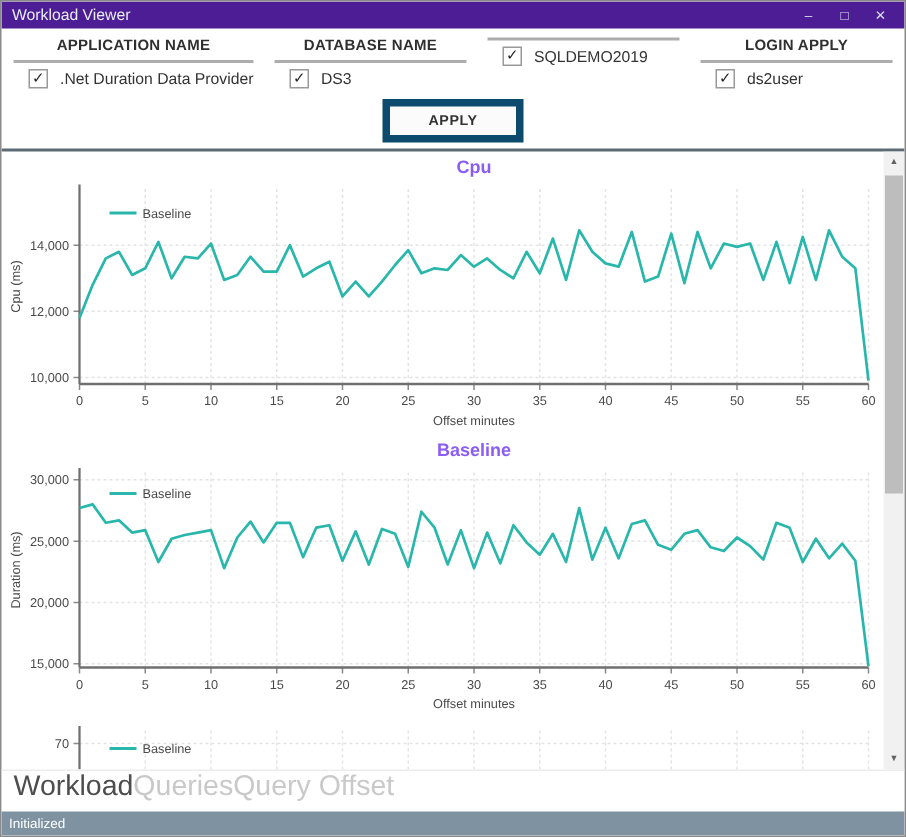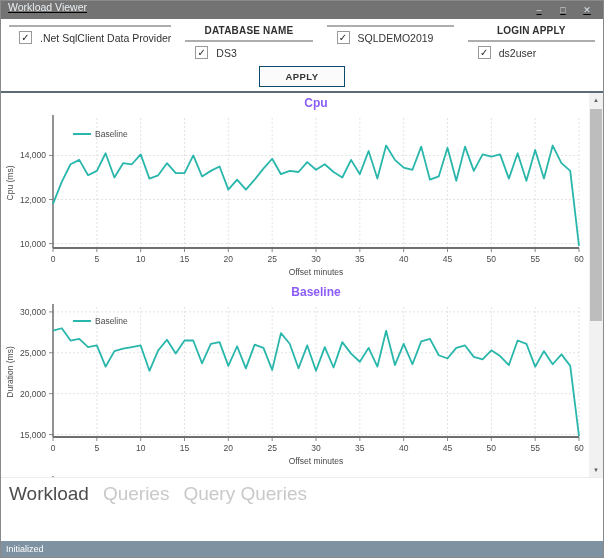--- a/index.html
+++ b/index.html
@@ -1,72 +1,73 @@
 <!DOCTYPE html>
 <html><head>
 <meta charset="utf-8">
 <style>
   * { box-sizing: border-box; margin: 0; padding: 0; }
   body { font-family: "Liberation Sans", sans-serif; background: #ddd; }
   .window { width: 604px; height: 558px; border: 1px solid #8a8a8a; background: #fff;
             display: flex; flex-direction: column; overflow: hidden; }
-  .titlebar { height: 18px; background: #737373; display: flex; 
-              padding: 0 4px 0 7px; flex: none; text-decoration: underline; }
+  .titlebar { height: 18px; background: #4c1d95; display: flex; align-items: center;
+              padding: 0 4px 0 7px; flex: none; }
   .titlebar .title { color: #e9eef2; font-size: 10.5px; flex: 1; }
   .win-btn { width: 24px; text-align: center; color: #d9e0e6; font-size: 9px; line-height: 18px; }
   .filters { display: flex; gap: 14px; padding: 6px 8px 2px; flex: none; }
   .fcol { flex: 1; }
   .fheader { text-align: center; font-size: 10px; font-weight: bold; color: #2f2f2f;
              padding-bottom: 4px; letter-spacing: 0.2px; }
   .fline { border-bottom: 2px solid #adadad; }
   .frow { display: flex; align-items: center; gap: 8px; padding: 4px 0 2px 10px; }
   .checkbox { width: 13px; height: 13px; border: 1px solid #999; background: #fff;
               font-size: 10px; line-height: 12px; text-align: center; color: #222; flex: none; }
   .fvalue { font-size: 10.5px; color: #333; white-space: nowrap; }
   .apply-row { text-align: center; padding: 3px 0 4px; flex: none; }
   .apply-btn { font-size: 9.5px; font-weight: bold; letter-spacing: 0.4px; color: #333;
-               background: #fbfbfb; border: 1px solid #0c4a6e; padding: 4px 26px;
+               background: #fbfbfb; border: 5px solid #0c4a6e; padding: 4px 26px;
                font-family: "Liberation Sans", sans-serif; }
   .divider { height: 2px; background: #5d6b75; flex: none; }
   .chart-region { flex: 1; display: flex; overflow: hidden; }
   .charts { flex: 1; overflow: hidden; }
   .chart-title { font-size: 12px; font-weight: bold; color: #8b5cf6; text-align: center;
                  padding: 3px 0 0 42px; height: 17px; }
   svg.chart-svg { display: block; }
   .tick { font-size: 8.5px; fill: #4a4a4a; font-family: "Liberation Sans", sans-serif; }
   .scrollbar { width: 14px; background: #f1f1f1; flex: none; position: relative; }
   .sb-btn { height: 14px; display: flex; align-items: center; justify-content: center;
             font-size: 6px; color: #616161; }
   .sb-btn.down { position: absolute; bottom: 0; width: 100%; }
   .sb-thumb { position: absolute; top: 16px; left: 1px; width: 12px; height: 212px; background: #bdbdbd; }
-  .tabbar { flex: none; height: 28px; display: flex; align-items: flex-end; gap: 14px;
+  .tabbar { flex: none; height: 28px; display: flex; align-items: flex-start; 
             padding-left: 8px; background: #fff; border-top: 1px solid #ececec; }
   .tab { font-size: 19px; color: #c9c9c9; white-space: nowrap; }
   .tab.selected { color: #4d4d4d; }
   .statusbar { flex: none; height: 16px; background: #7e92a1; color: #fff; font-size: 9px;
-               display: flex; align-items: center; padding: 0 5px; margin-top: 36px; }
+               display: flex; align-items: center; padding: 0 5px; }
 </style>
 </head>
 <body>
 
 <div class="window">
 
   <div class="titlebar">
     <span class="title">Workload Viewer</span>
     <span class="win-btn">–</span>
     <span class="win-btn">□</span>
     <span class="win-btn">✕</span>
   </div>
 
   <div class="filters">
     <div class="fcol">
-      <div class="fline"></div>
-      <div class="frow">
-        <span class="checkbox"><span>✓</span></span>
-        <span class="fvalue">.Net SqlClient Data Provider</span>
+      <div class="fheader">APPLICATION NAME</div>
+      <div class="fline"></div>
+      <div class="frow">
+        <span class="checkbox"><span>✓</span></span>
+        <span class="fvalue">.Net Duration Data Provider</span>
       </div>
     </div>
     <div class="fcol">
       <div class="fheader">DATABASE NAME</div>
       <div class="fline"></div>
       <div class="frow">
         <span class="checkbox"><span>✓</span></span>
         <span class="fvalue">DS3</span>
       </div>
     </div>
@@ -263,20 +264,20 @@
     <div class="scrollbar">
       <div class="sb-btn">▲</div>
       <div class="sb-thumb"></div>
       <div class="sb-btn down">▼</div>
     </div>
   </div>
 
   <div class="tabbar">
     <span class="tab selected">Workload</span>
     <span class="tab">Queries</span>
-    <span class="tab">Query Queries</span>
+    <span class="tab">Query Offset</span>
   </div>
 
   <div class="statusbar">
     <span>Initialized</span>
   </div>
 
 </div>
 
 </body></html>

